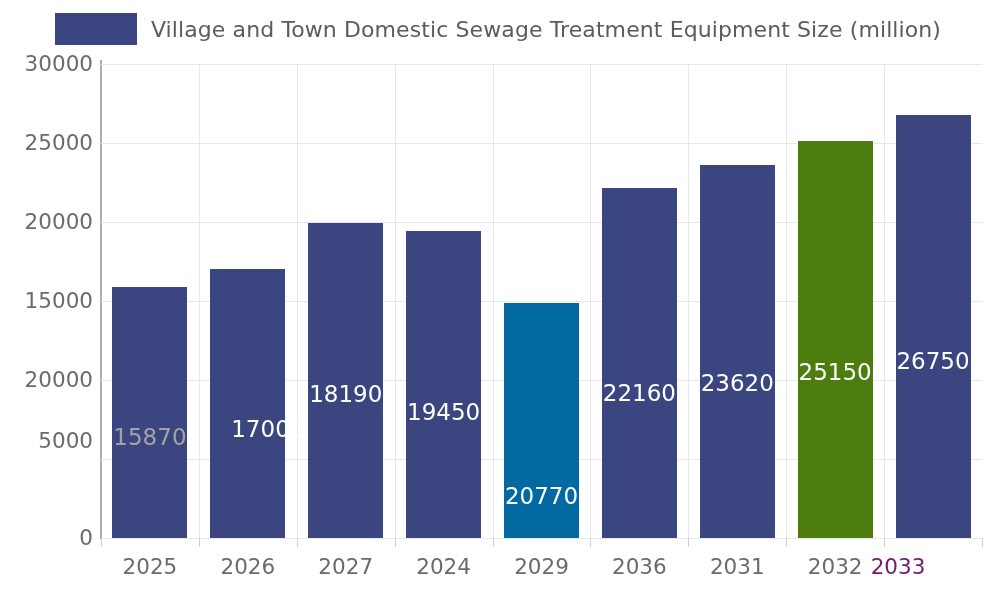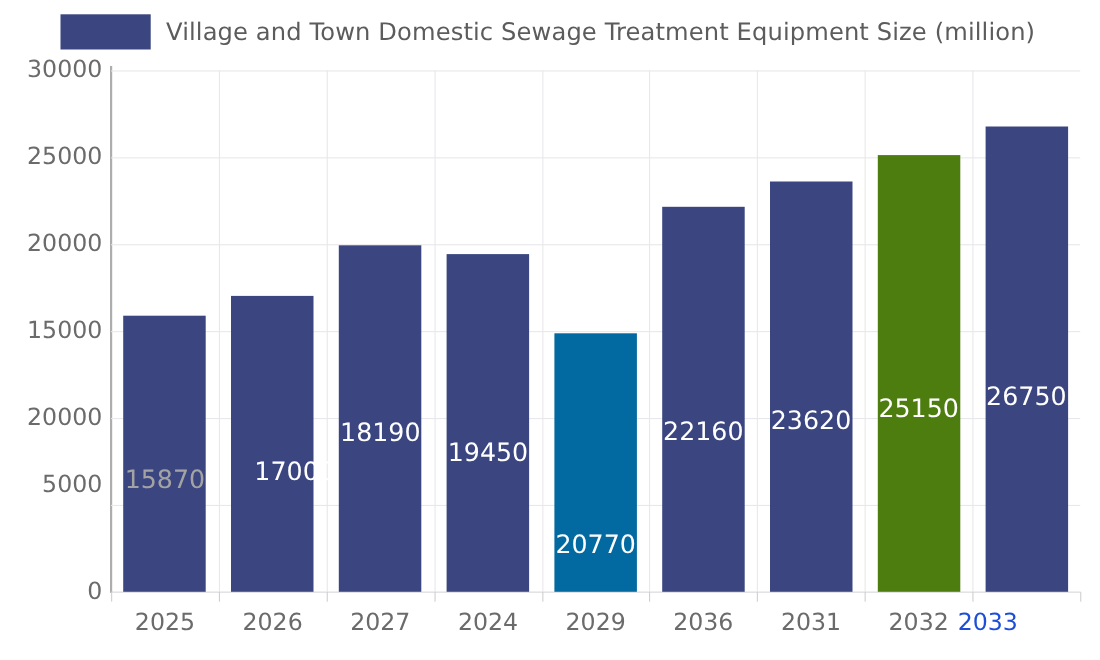--- a/index.html
+++ b/index.html
@@ -219,18 +219,18 @@
       <div class="x-tick" style="left: 383.611px; width: 120px; color: rgb(107, 107, 107);">2024</div>
       <div class="x-tick-mark" style="left: 395px;"></div>
       <div class="x-tick" style="left: 481.5px; width: 120px; color: rgb(107, 107, 107);">2029</div>
       <div class="x-tick-mark" style="left: 493px;"></div>
       <div class="x-tick" style="left: 579.389px; width: 120px; color: rgb(107, 107, 107);">2036</div>
       <div class="x-tick-mark" style="left: 590px;"></div>
       <div class="x-tick" style="left: 677.278px; width: 120px; color: rgb(107, 107, 107);">2031</div>
       <div class="x-tick-mark" style="left: 688px;"></div>
       <div class="x-tick" style="left: 775.167px; width: 120px; color: rgb(107, 107, 107);">2032</div>
       <div class="x-tick-mark" style="left: 786px;"></div>
-      <div class="x-tick" style="left: 838px; width: 120px; color: #1d4ed8;">2033</div>
+      <div class="x-tick" style="left: 838px; width: 120px; color: #701a75;">2033</div>
       <div class="x-tick-mark" style="left: 884px;"></div>
       <div class="x-tick-mark" style="left: 982px;"></div>
     </div>
 
 </div>
 
 </body></html>

